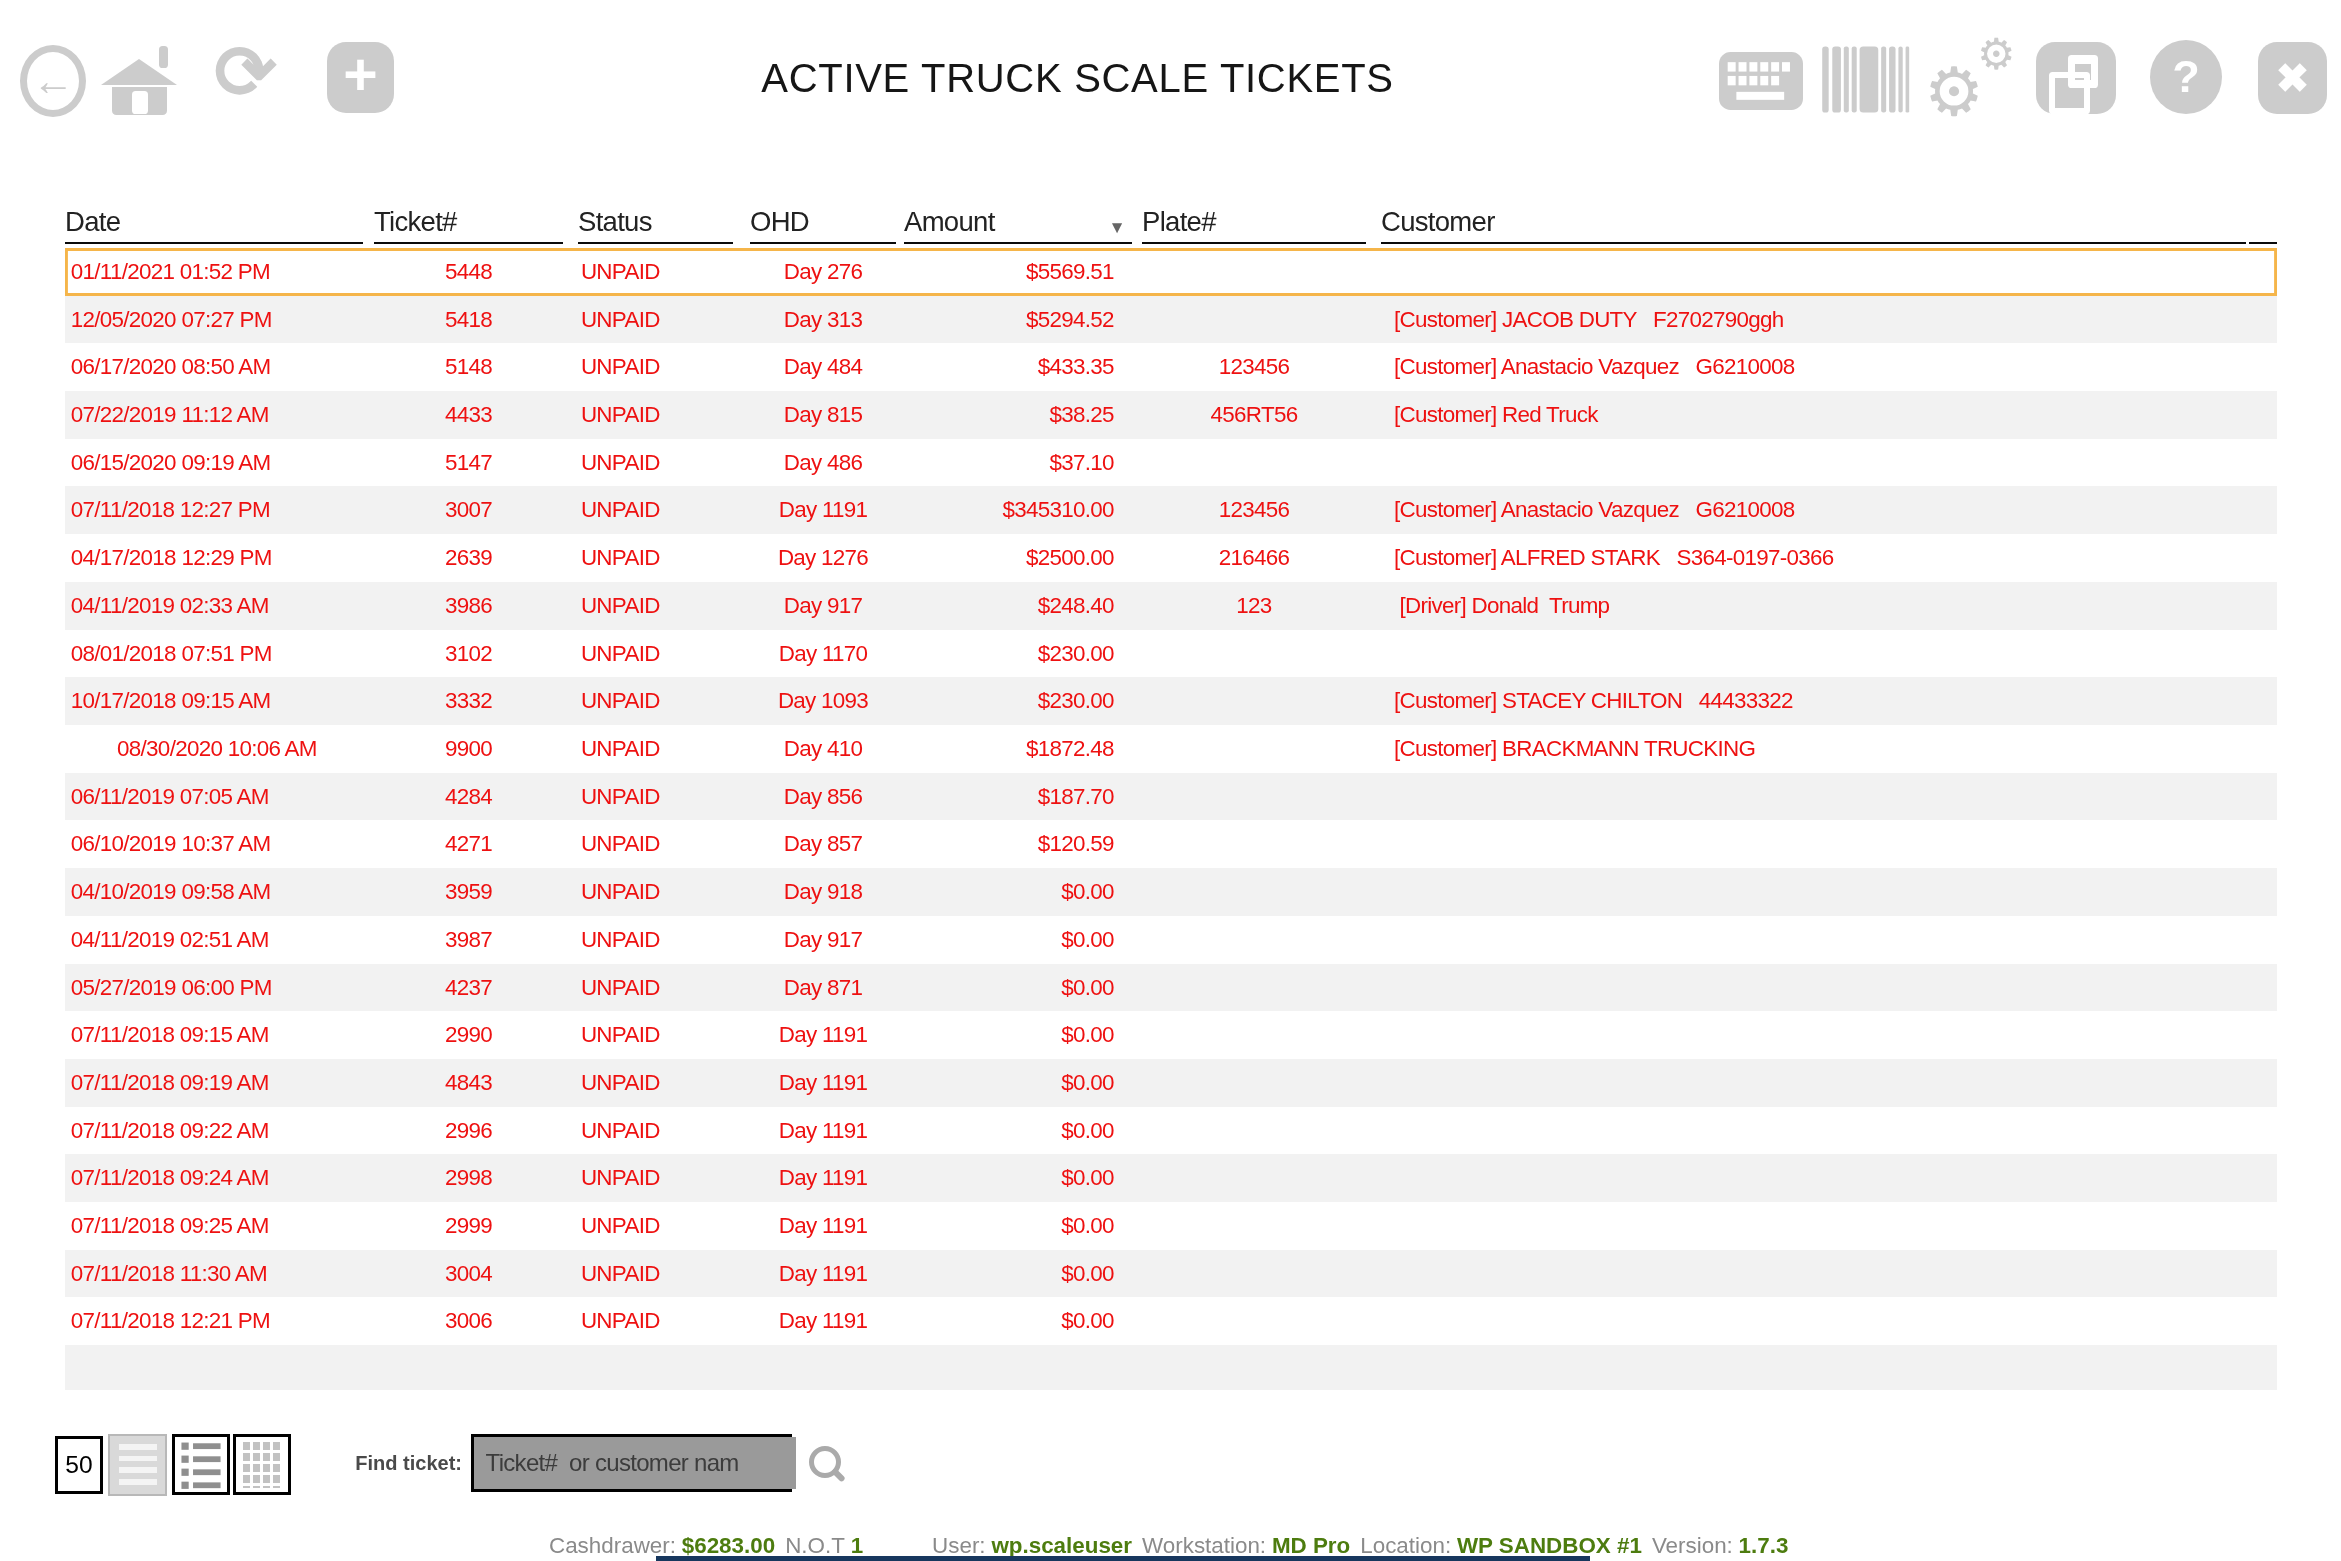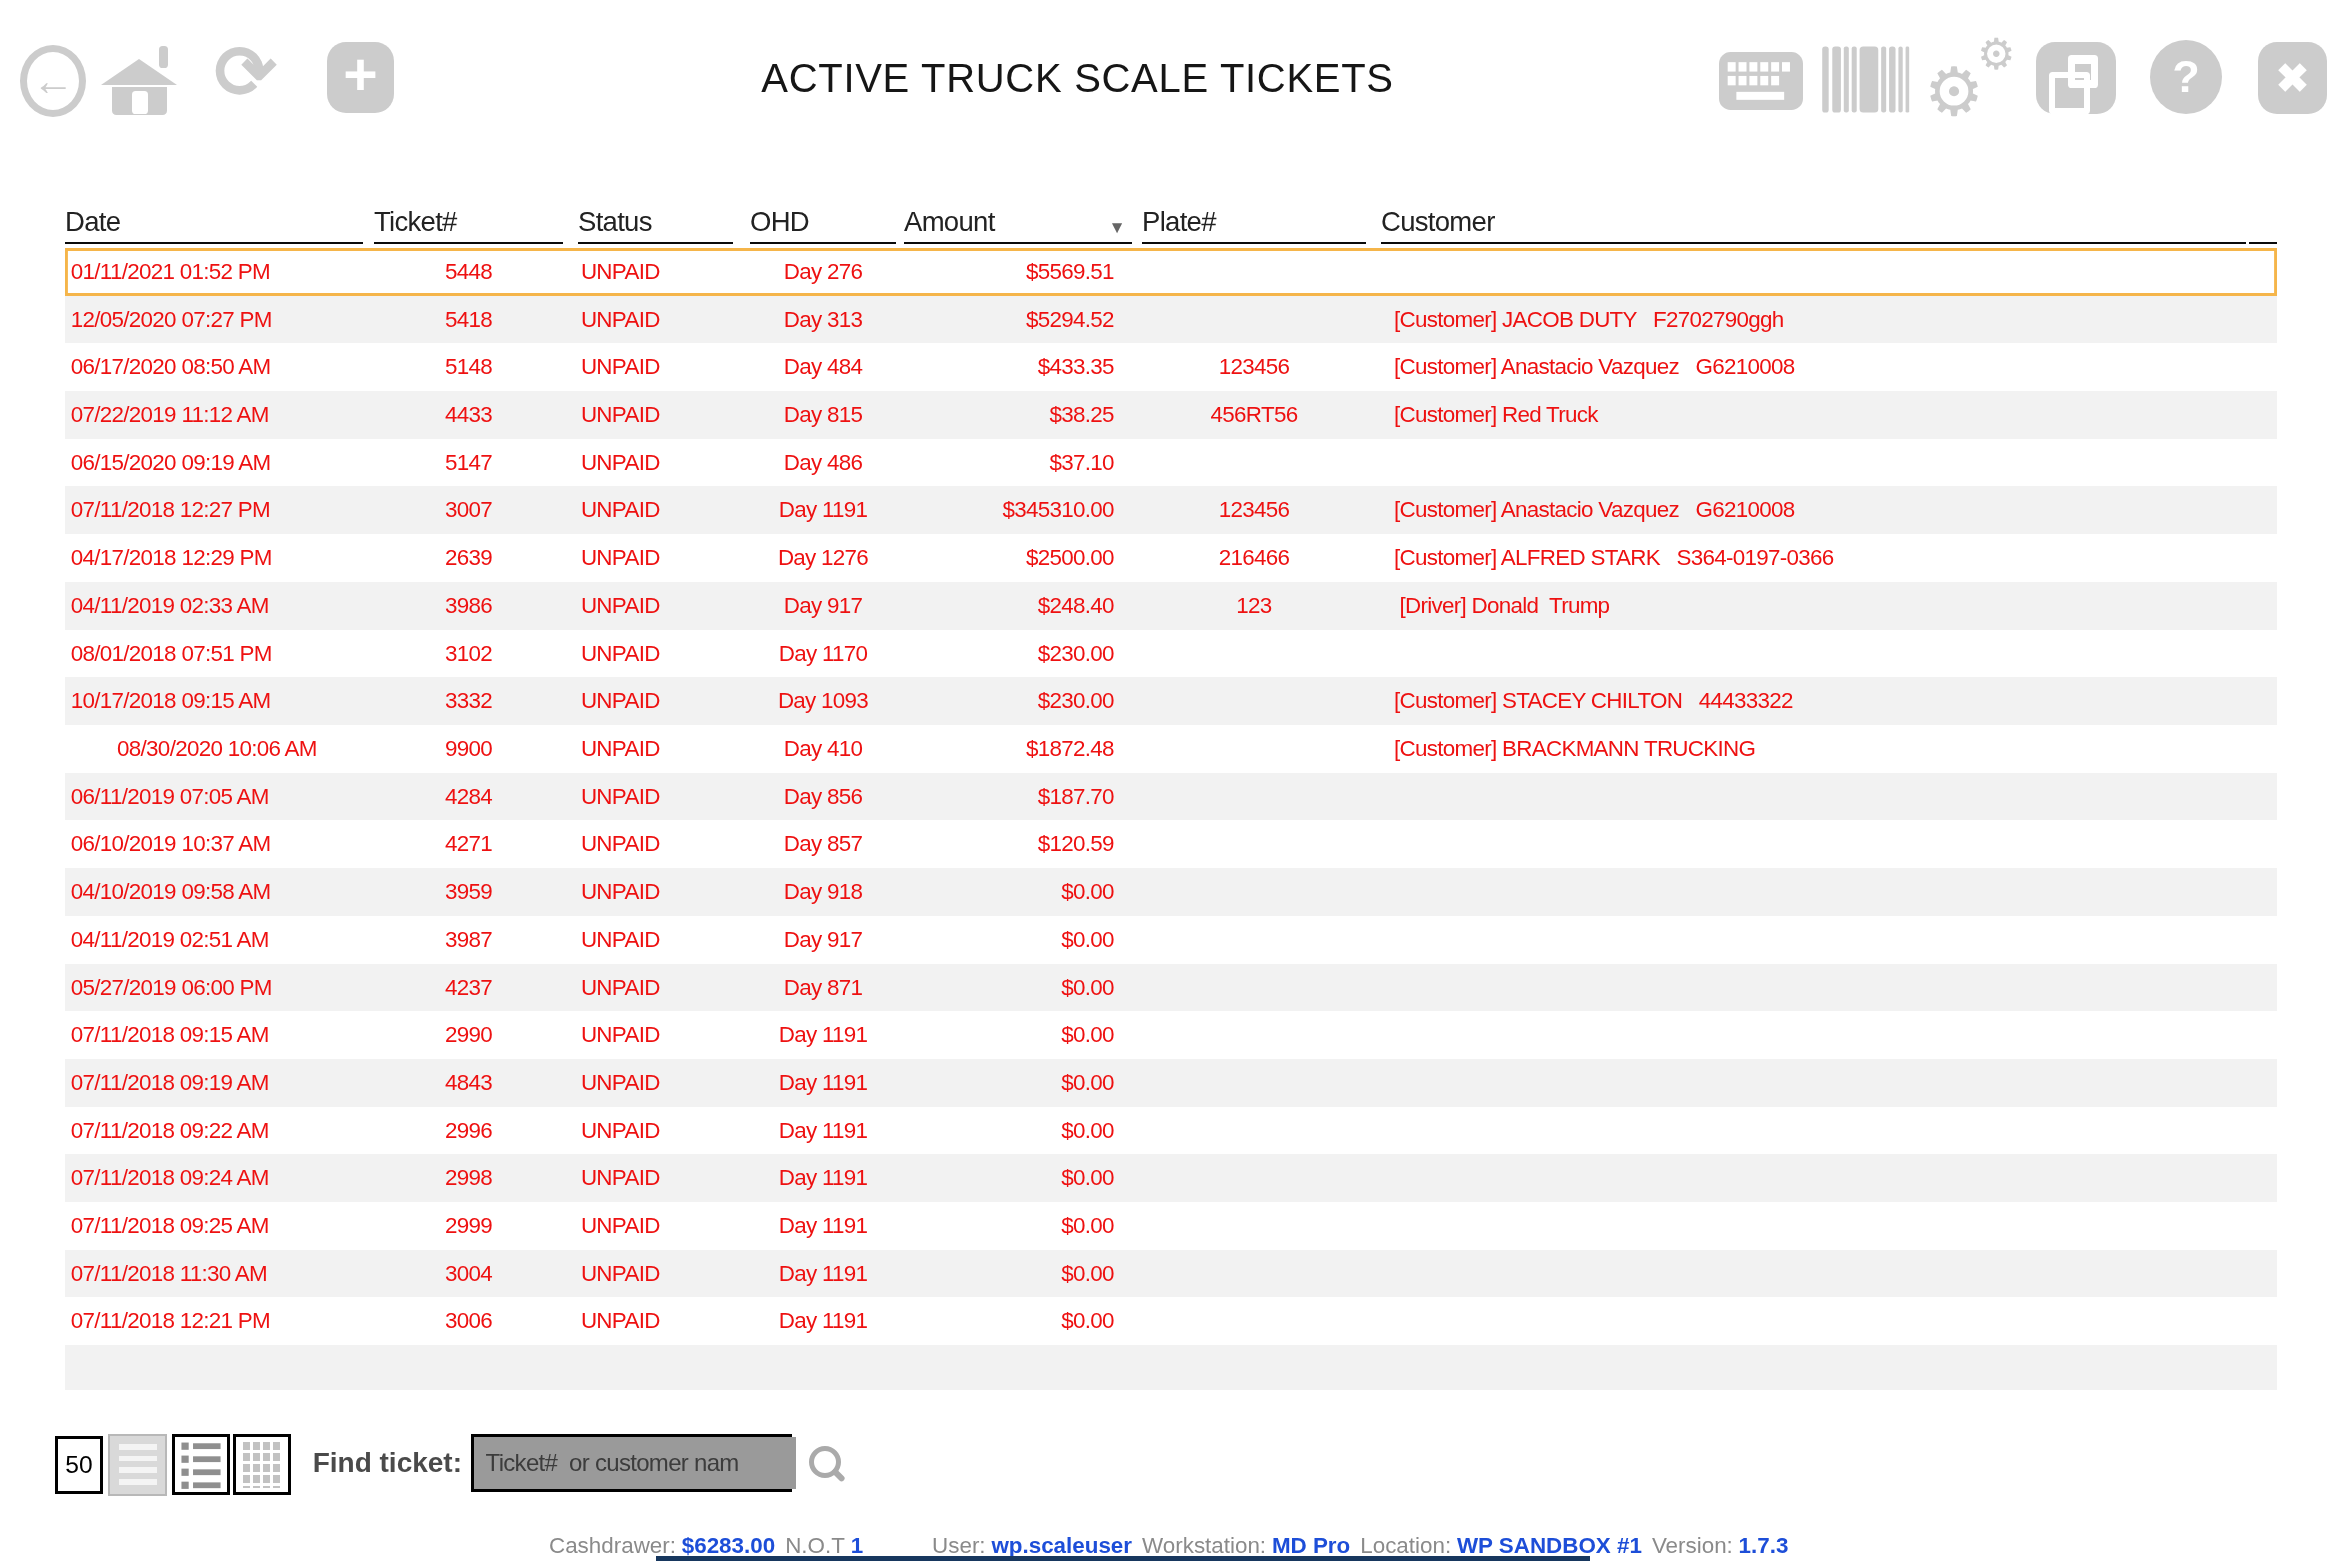--- a/index.html
+++ b/index.html
@@ -67,35 +67,35 @@
   .view-btn{position:absolute;top:1434px;width:52px;height:55px;background:#fff;border:3.6px solid #000;
             display:flex;align-items:center;justify-content:center;cursor:pointer;}
   .vb1{left:108px;background:#d9d9d9;border:2.2px solid #b8b8b8;width:55px;height:58px;}
   .vb1-lines{width:38px;height:42px;background:repeating-linear-gradient(to bottom,#f4f4f4 0 5.8px,#d9d9d9 5.8px 11.6px);}
   .vb2{left:172px;}
   .vb3{left:233px;}
   .vb3-grid{width:39px;height:46px;
      background-image:repeating-linear-gradient(to right,transparent 0 7.2px,#fff 7.2px 10px),
                       repeating-linear-gradient(to bottom,#c2c2c2 0 8px,#fff 8px 11px);}
   .find-label{position:absolute;left:289px;top:1434px;width:173px;height:58px;line-height:58px;text-align:right;
-              font-size:28px;font-weight:bold;color:#4a4a4a;}
+              font-size:20px;font-weight:bold;color:#4a4a4a;}
   .search-group{position:absolute;left:471px;top:1434px;width:321px;height:58px;border:3.6px solid #000;background:#fff;
                 box-sizing:border-box;display:flex;}
   .search-input{flex:1;border:none;outline:none;background:#9a9a9a;color:#3c3c3c;font-size:24px;
                 font-family:"Liberation Sans",sans-serif;padding:0 0 0 11.6px;letter-spacing:-0.7px;}
   .search-input::placeholder{color:#3c3c3c;opacity:1;}
   .mag-btn{width:58px;background:#fff;position:relative;cursor:pointer;}
   .mag-circle{position:absolute;left:13px;top:8.7px;width:22px;height:22px;border:5px solid #aaa;border-radius:50%;}
   .mag-handle{position:absolute;left:35px;top:35px;width:14.5px;height:5.8px;background:#aaa;border-radius:2.9px;transform:rotate(45deg);}
 
   
   .statusbar{position:absolute;left:549px;top:1531px;height:29px;display:flex;align-items:center;font-size:22.4px;white-space:pre;}
   .sb-item{display:flex;align-items:center;margin-right:10px;}
   .sb-label{color:#8a8a8a;margin-right:5.8px;}
-  .sb-value{color:#1d4ed8;font-weight:bold;}
+  .sb-value{color:#4d7c0f;font-weight:bold;}
   .sb-gap{margin-right:69px;}
   .bottom-bar{position:absolute;left:656px;top:1556px;width:934px;height:5.8px;background:#17375e;}
 </style>
 </head>
 <body>
 
 <div id="app">
 
 
   <div class="toolbar-icon back-circle">

